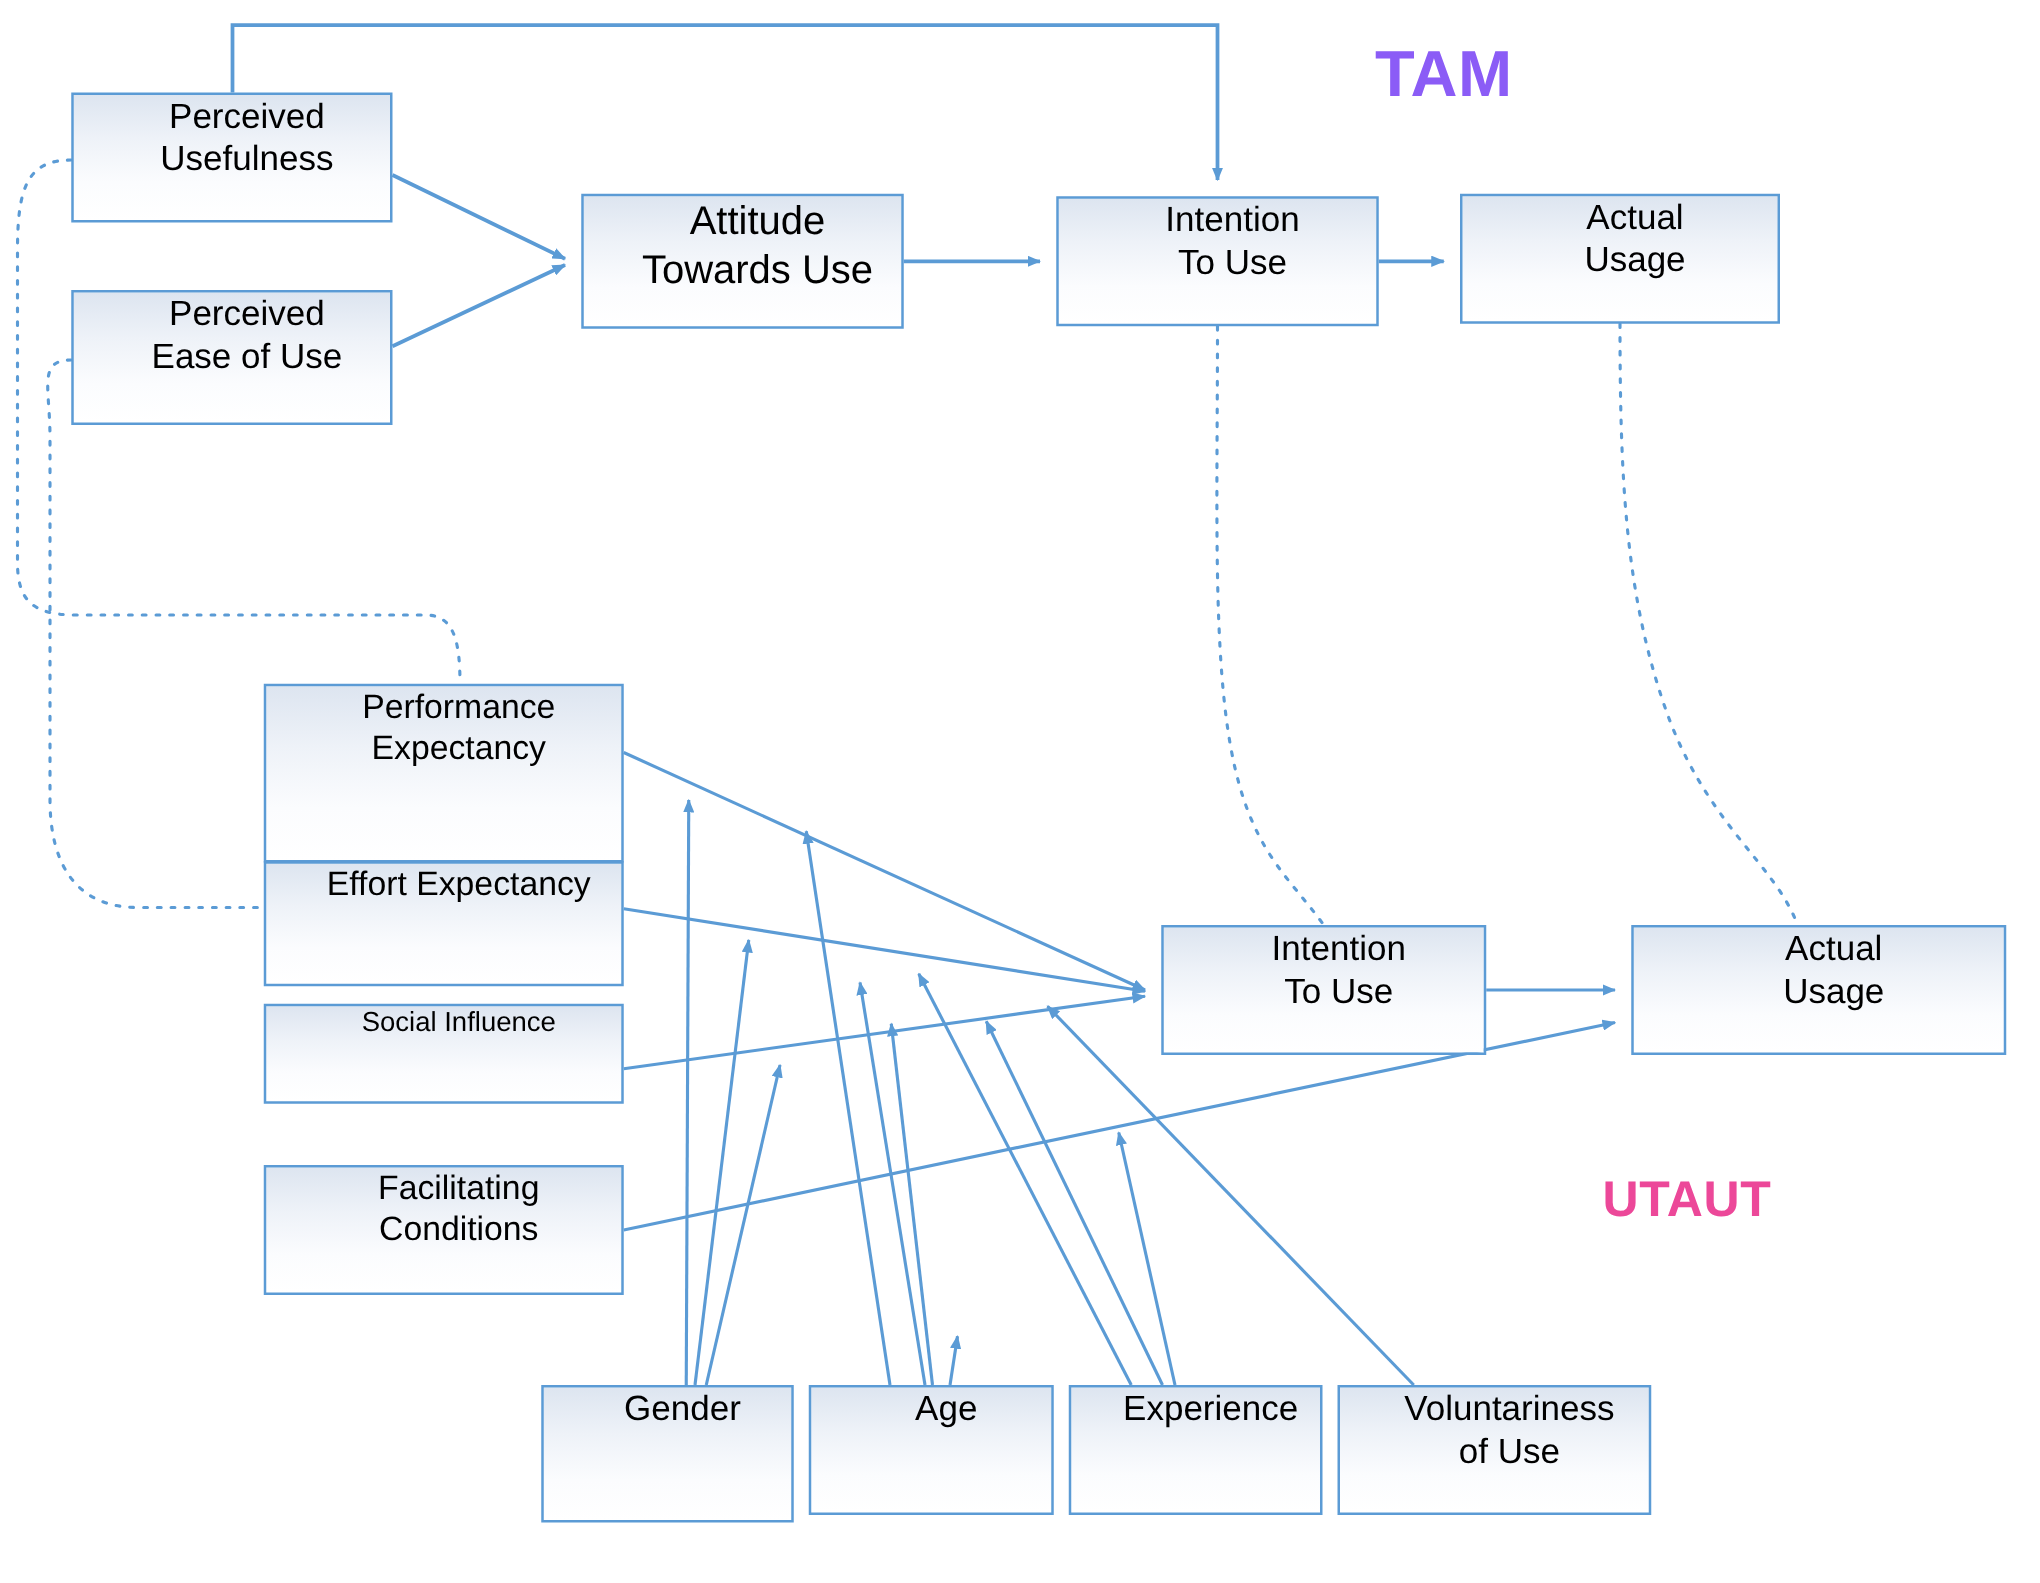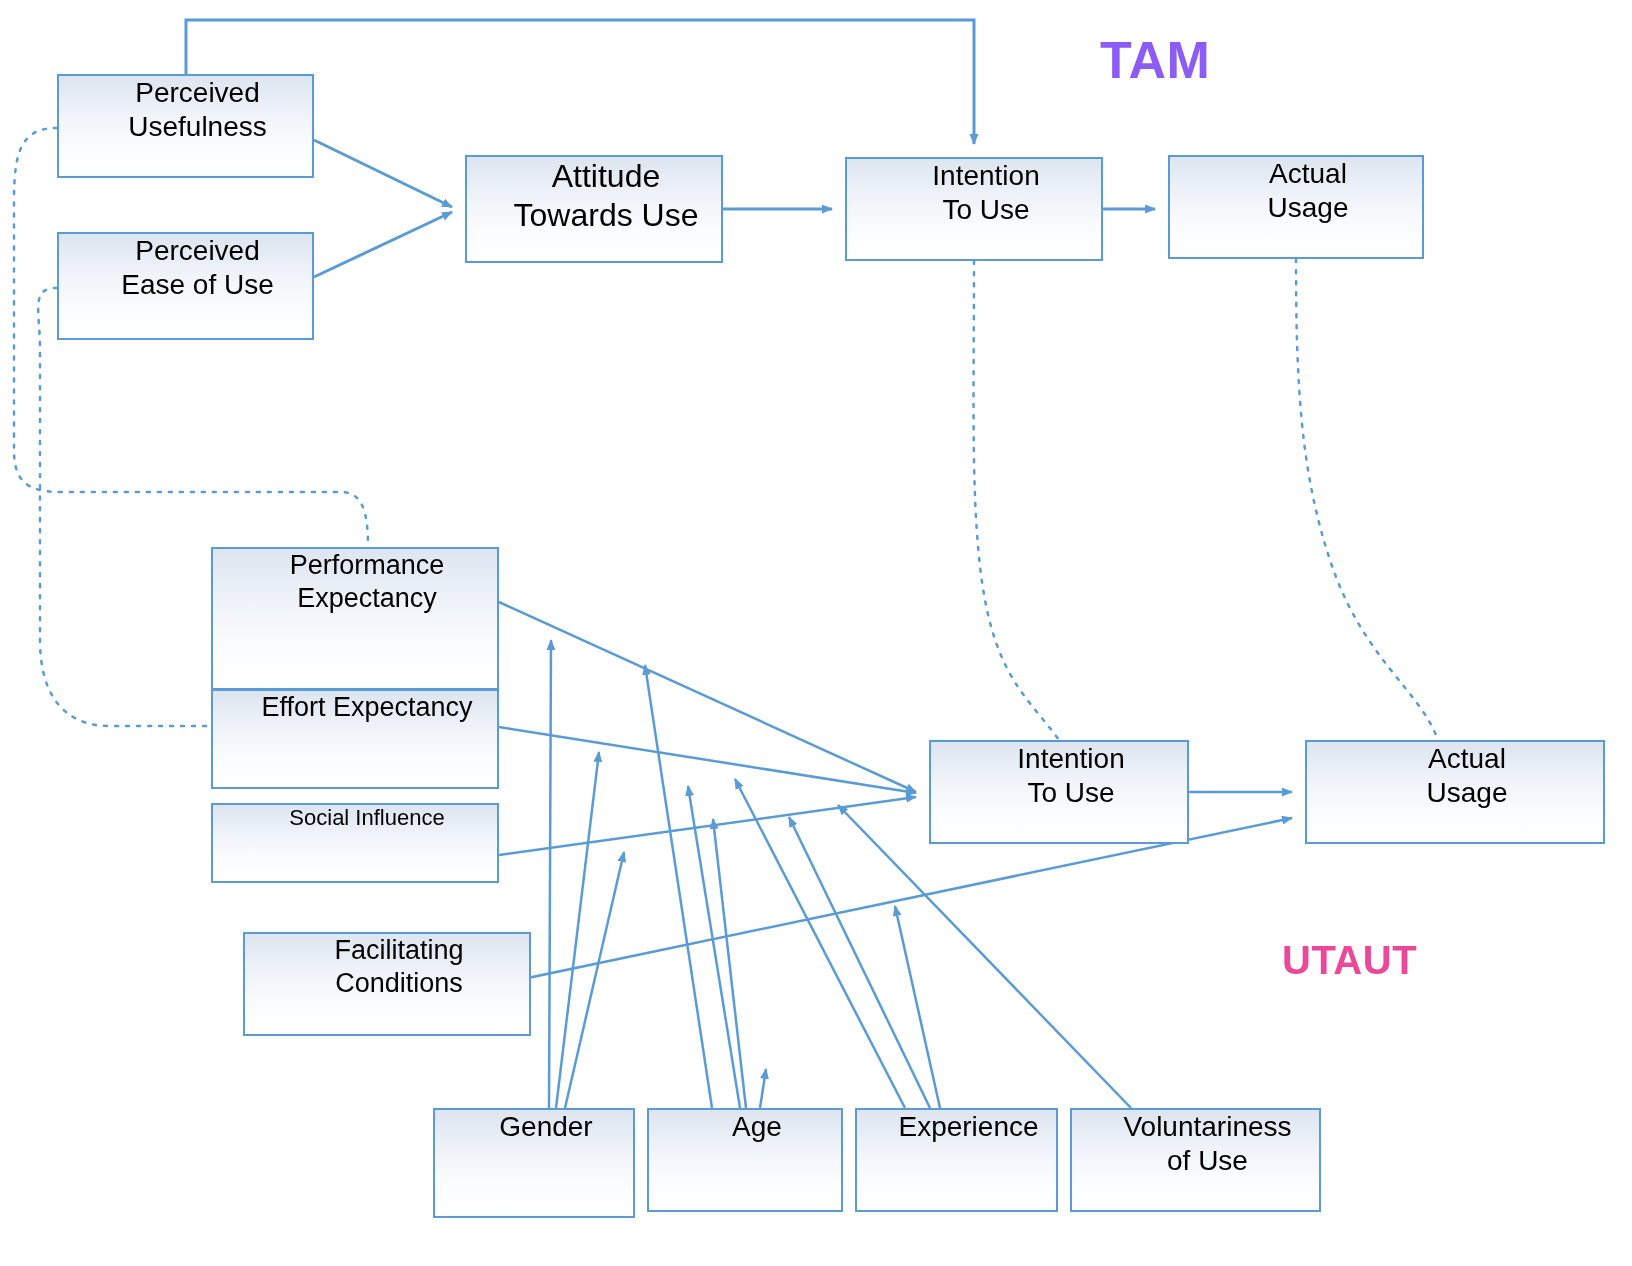--- a/index.html
+++ b/index.html
@@ -182,21 +182,21 @@
   <div class="node" style="left: 211px; top: 547px; width: 288px; height: 143px; font-size: 27px;">
     <span class="lbl">Performance
 Expectancy</span>
   </div>
   <div class="node" style="left: 211px; top: 677px; width: 288px; height: 100px; font-size: 27px; margin-top: 12px;">
     <span class="lbl">Effort Expectancy</span>
   </div>
   <div class="node" style="left: 211px; top: 803px; width: 288px; height: 80px; font-size: 22px;">
     <span class="lbl">Social Influence</span>
   </div>
-  <div class="node" style="left: 211px; top: 932px; width: 288px; height: 104px; font-size: 27px; margin-left: 32px;">
+  <div class="node" style="left: 211px; top: 932px; width: 288px; height: 104px; font-size: 27px;">
     <span class="lbl">Facilitating
 Conditions</span>
   </div>
   <div class="node" style="left: 929px; top: 740px; width: 260px; height: 104px; font-size: 28px;">
     <span class="lbl">Intention
 To Use</span>
   </div>
   <div class="node" style="left: 1305px; top: 740px; width: 300px; height: 104px; font-size: 28px;">
     <span class="lbl">Actual
 Usage</span>

